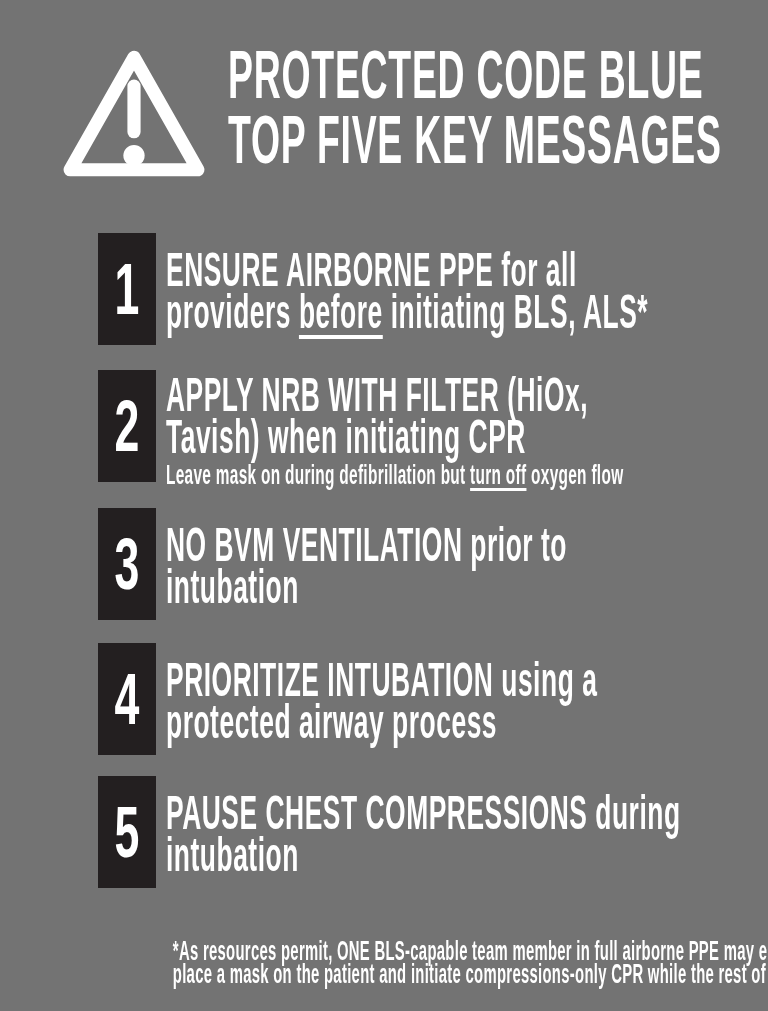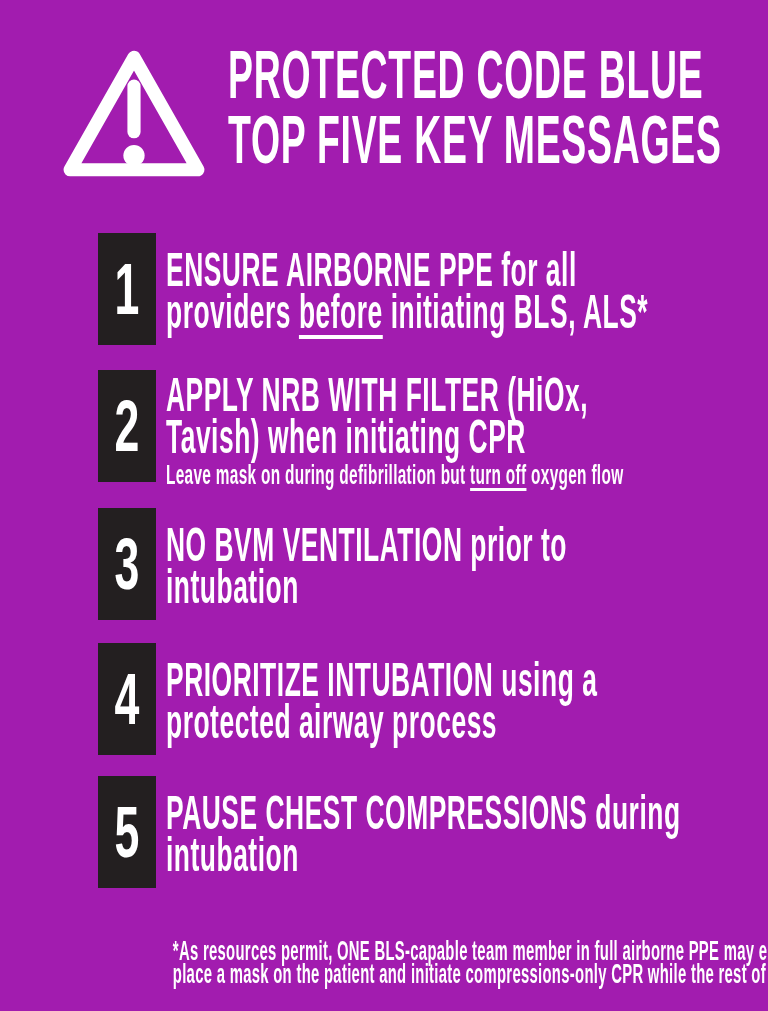--- a/index.html
+++ b/index.html
@@ -1,18 +1,18 @@
 <!DOCTYPE html>
 <html><head>
 <meta charset="utf-8">
 <style>
   html,body { margin:0; padding:0; background:#ffffff; }
   .poster {
     position:relative; width:768px; height:1011px;
-    background:#a21caf; overflow:hidden; color:#ffffff;
+    background:#737373; overflow:hidden; color:#ffffff;
     font-family:"Liberation Sans", sans-serif; font-weight:bold;
   }
   
   .warning { position:absolute; left:60px; top:46px; width:148px; height:136px; }
   .title { position:absolute; left:228px; top:42px; }
   .title-line {
     font-size:68px; line-height:65px; letter-spacing:0.02em;
     white-space:nowrap; transform:scaleX(0.55); transform-origin:0 0;
   }
   

